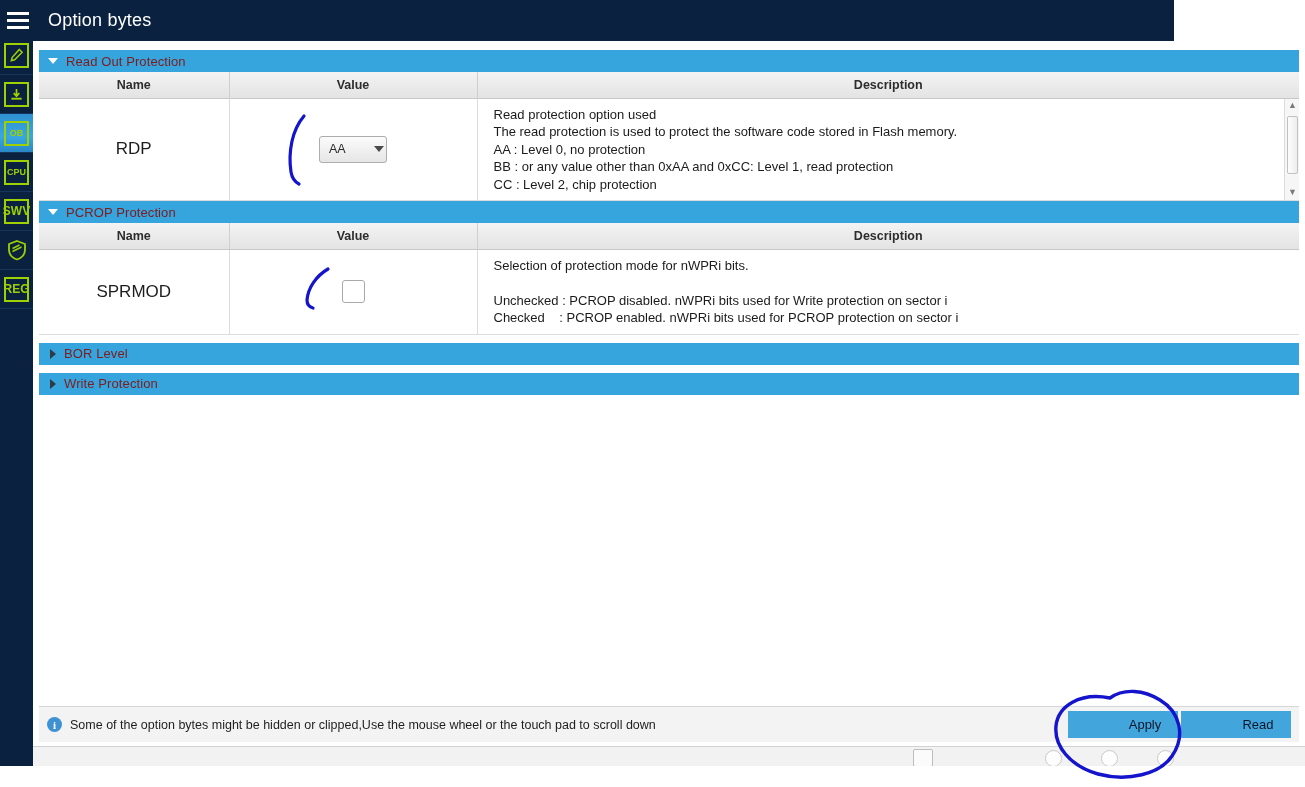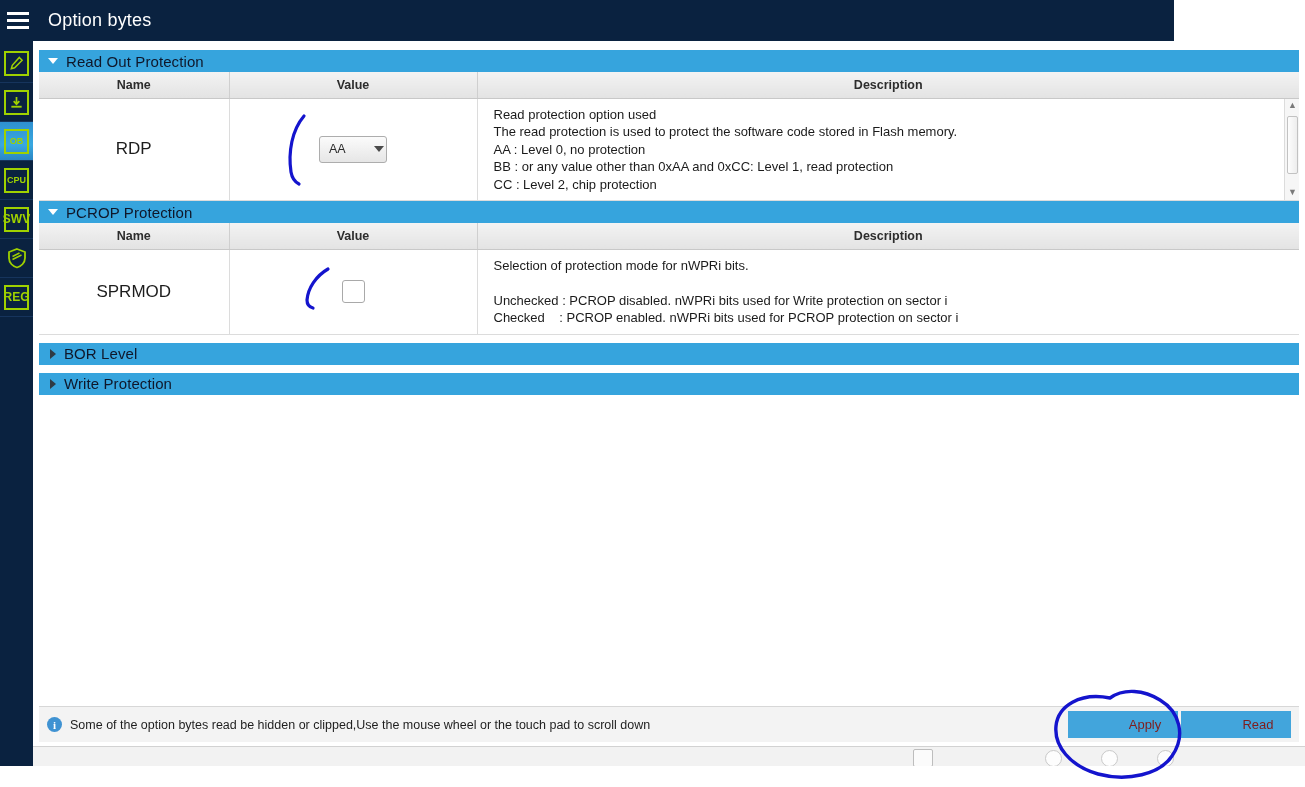--- a/index.html
+++ b/index.html
@@ -31,21 +31,21 @@
   .title-text {
     color: #ffffff;
     font-size: 18px;
     letter-spacing: .2px;
     margin-left: 12px;
     font-weight: 400;
   }
 
   
   .sidebar {
-    position: absolute; left: 0; top: 40px;
+    position: absolute; left: 0; top: 32px;
     width: 55px; height: 746px;
     background: #0a2240;
     padding-top: 4px;
   }
   .sb-item {
     position: relative;
     width: 33px; height: 39px;
     display: flex; align-items: center; justify-content: center;
     border-bottom: 1px solid #16345c;
     cursor: pointer;
@@ -98,21 +98,21 @@
   }
   .tri-right {
     width: 0; height: 0;
     border-top: 5px solid transparent;
     border-bottom: 5px solid transparent;
     border-left: 6px solid #2f3a44;
     margin-right: 8px;
     margin-left: 2px;
   }
   .group-header .glabel {
-    color: #0f172a; font-size: 15px; letter-spacing: .1px;
+    color: #7f1d1d; font-size: 13px; letter-spacing: .1px;
   }
   .group-header.collapsed { margin-top: 8px; }
 
   
   .tbl { width: 100%; border-collapse: collapse; table-layout: fixed; }
   .tbl th {
     height: 26px;
     background: linear-gradient(to bottom, #f3f3f3, #e3e3e3);
     border-right: 1px solid #cfcfcf;
     border-bottom: 1px solid #c8c8c8;
@@ -213,21 +213,21 @@
     font-size: 11px; font-weight: bold;
     display: flex; align-items: center; justify-content: center;
     font-family: "Liberation Serif", serif;
     margin-right: 8px; flex: 0 0 auto;
   }
   .info-text { font-size: 12.5px; color: #1e1e1e; }
   .btn-wrap { margin-left: auto; display: flex; gap: 3px; padding-right: 8px; }
   .btn {
     width: 110px; height: 27px;
     background: #42a5dc;
-    color: #7f1d1d;
+    color: #0f172a;
     font-size: 13px;
     border: none;
     display: flex; align-items: center; justify-content: center;
     cursor: pointer;
     padding-left: 44px;
   }
 
   
   .clipstrip {
     position: absolute; left: 33px; top: 746px;
@@ -411,21 +411,21 @@
 
       <div class="group-header collapsed">
         <span class="tri-right"></span>
         <span class="glabel">Write Protection</span>
       </div>
 
       <div class="spacer"></div>
 
       <div class="bottombar">
         <span class="info-icon">i</span>
-        <span class="info-text">Some of the option bytes read be hidden or clipped,Use the mouse wheel or the touch pad to scroll down</span>
+        <span class="info-text">Some of the option bytes might be hidden or clipped,Use the mouse wheel or the touch pad to scroll down</span>
         <span class="btn-wrap">
           <span class="btn">Apply</span>
           <span class="btn">Read</span>
         </span>
       </div>
 
     </div>
   </div>
 
   <div class="clipstrip">

